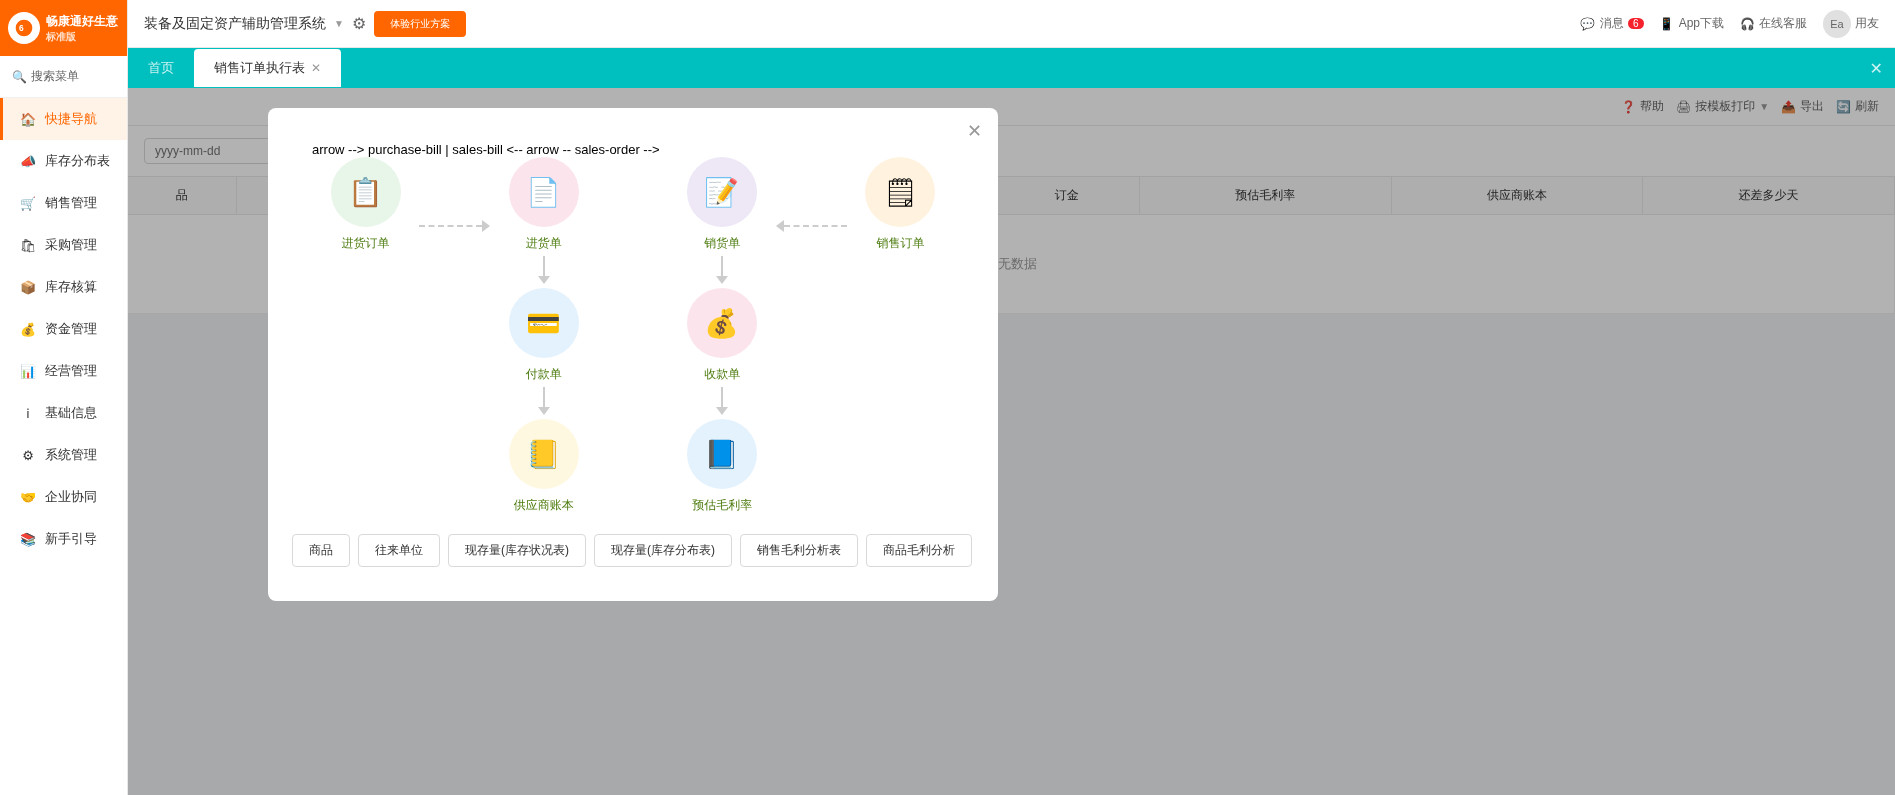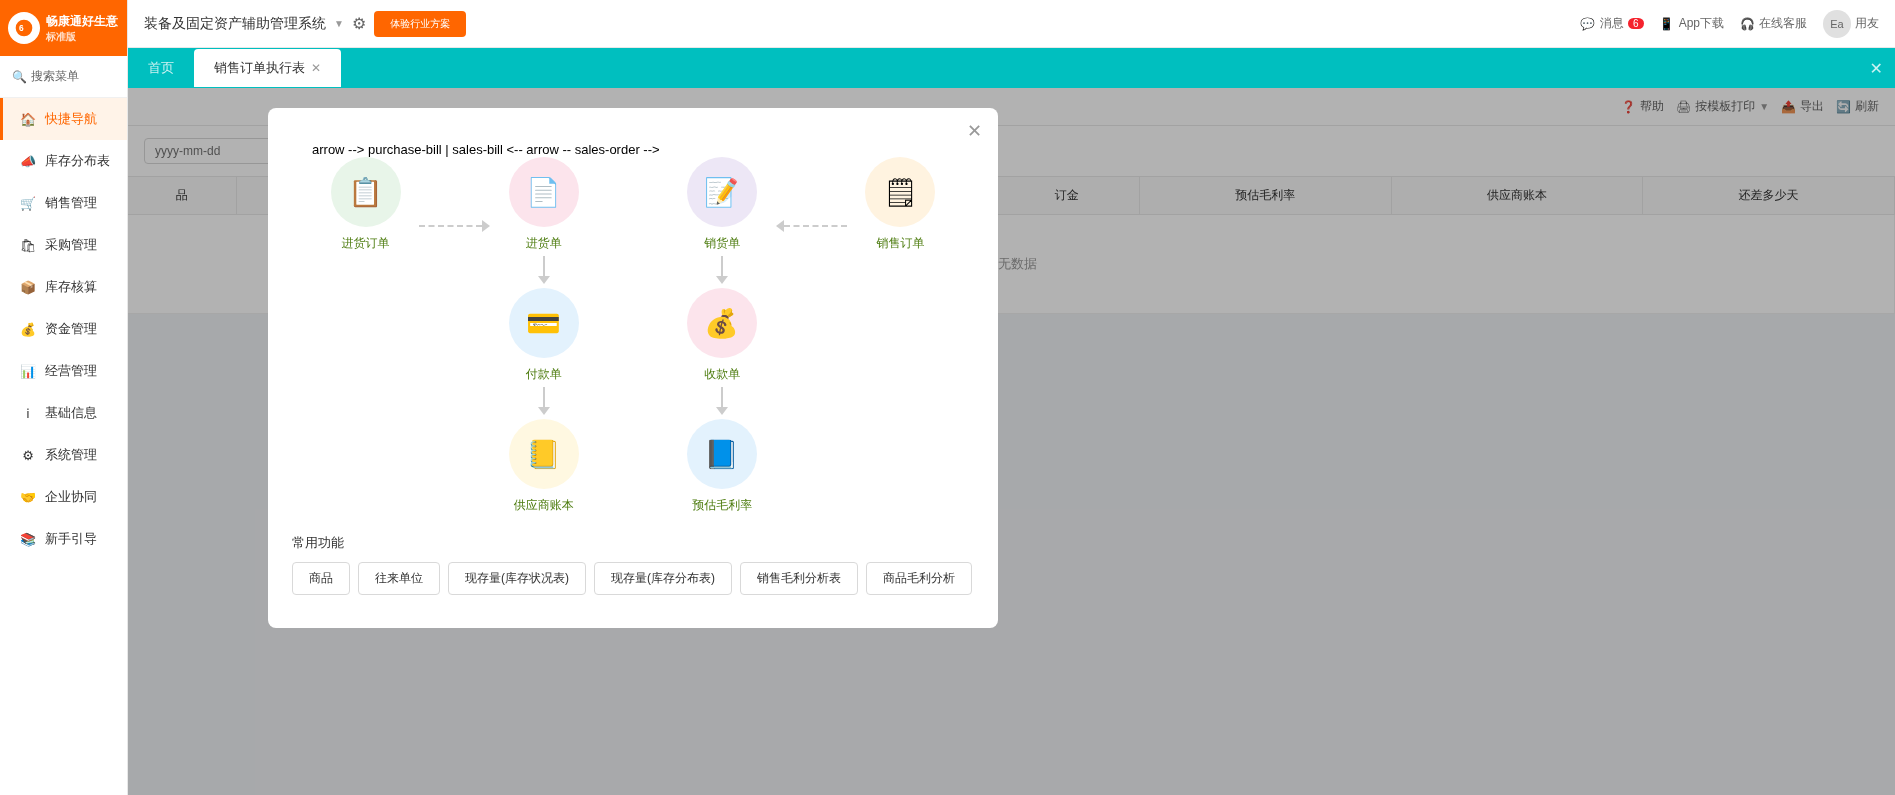--- a/index.html
+++ b/index.html
@@ -633,21 +633,20 @@
               <div class="flow-circle" style="background:#e3f2fd;">
                 <span style="font-size:28px;">📘</span>
               </div>
               <span class="flow-label">预估毛利率</span>
             </div>
             <div style="width:200px;"></div>
           </div>
         </div>
 
         <div class="common-functions">
-          <div class="common-title">常用功能</div>
           <div class="function-btns">
             <button class="function-btn">商品</button>
             <button class="function-btn">往来单位</button>
             <button class="function-btn">现存量(库存状况表)</button>
             <button class="function-btn">现存量(库存分布表)</button>
             <button class="function-btn">销售毛利分析表</button>
             <button class="function-btn">商品毛利分析</button>
           </div>
         </div>
 

